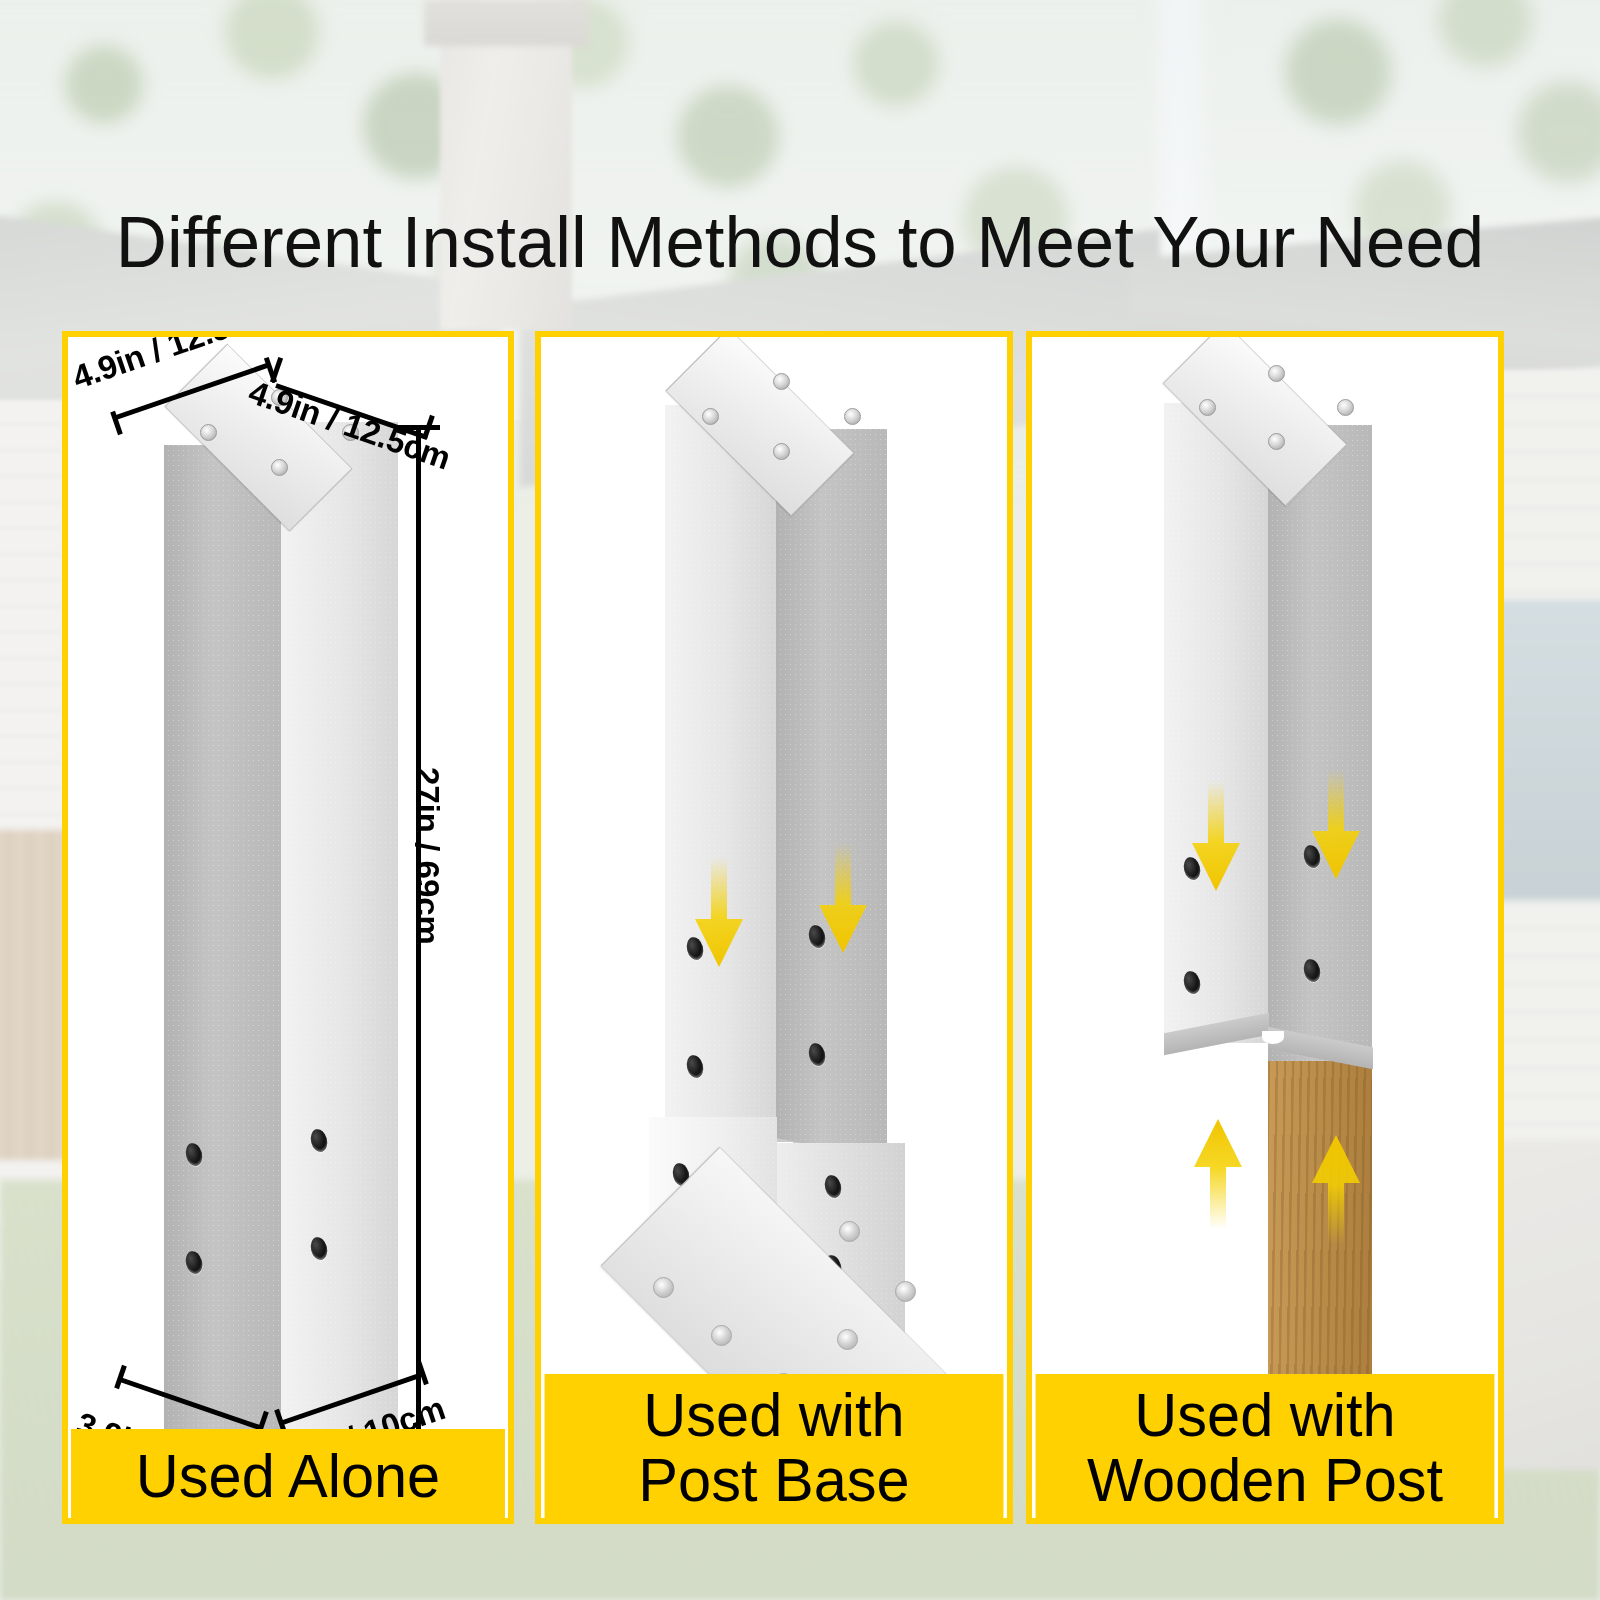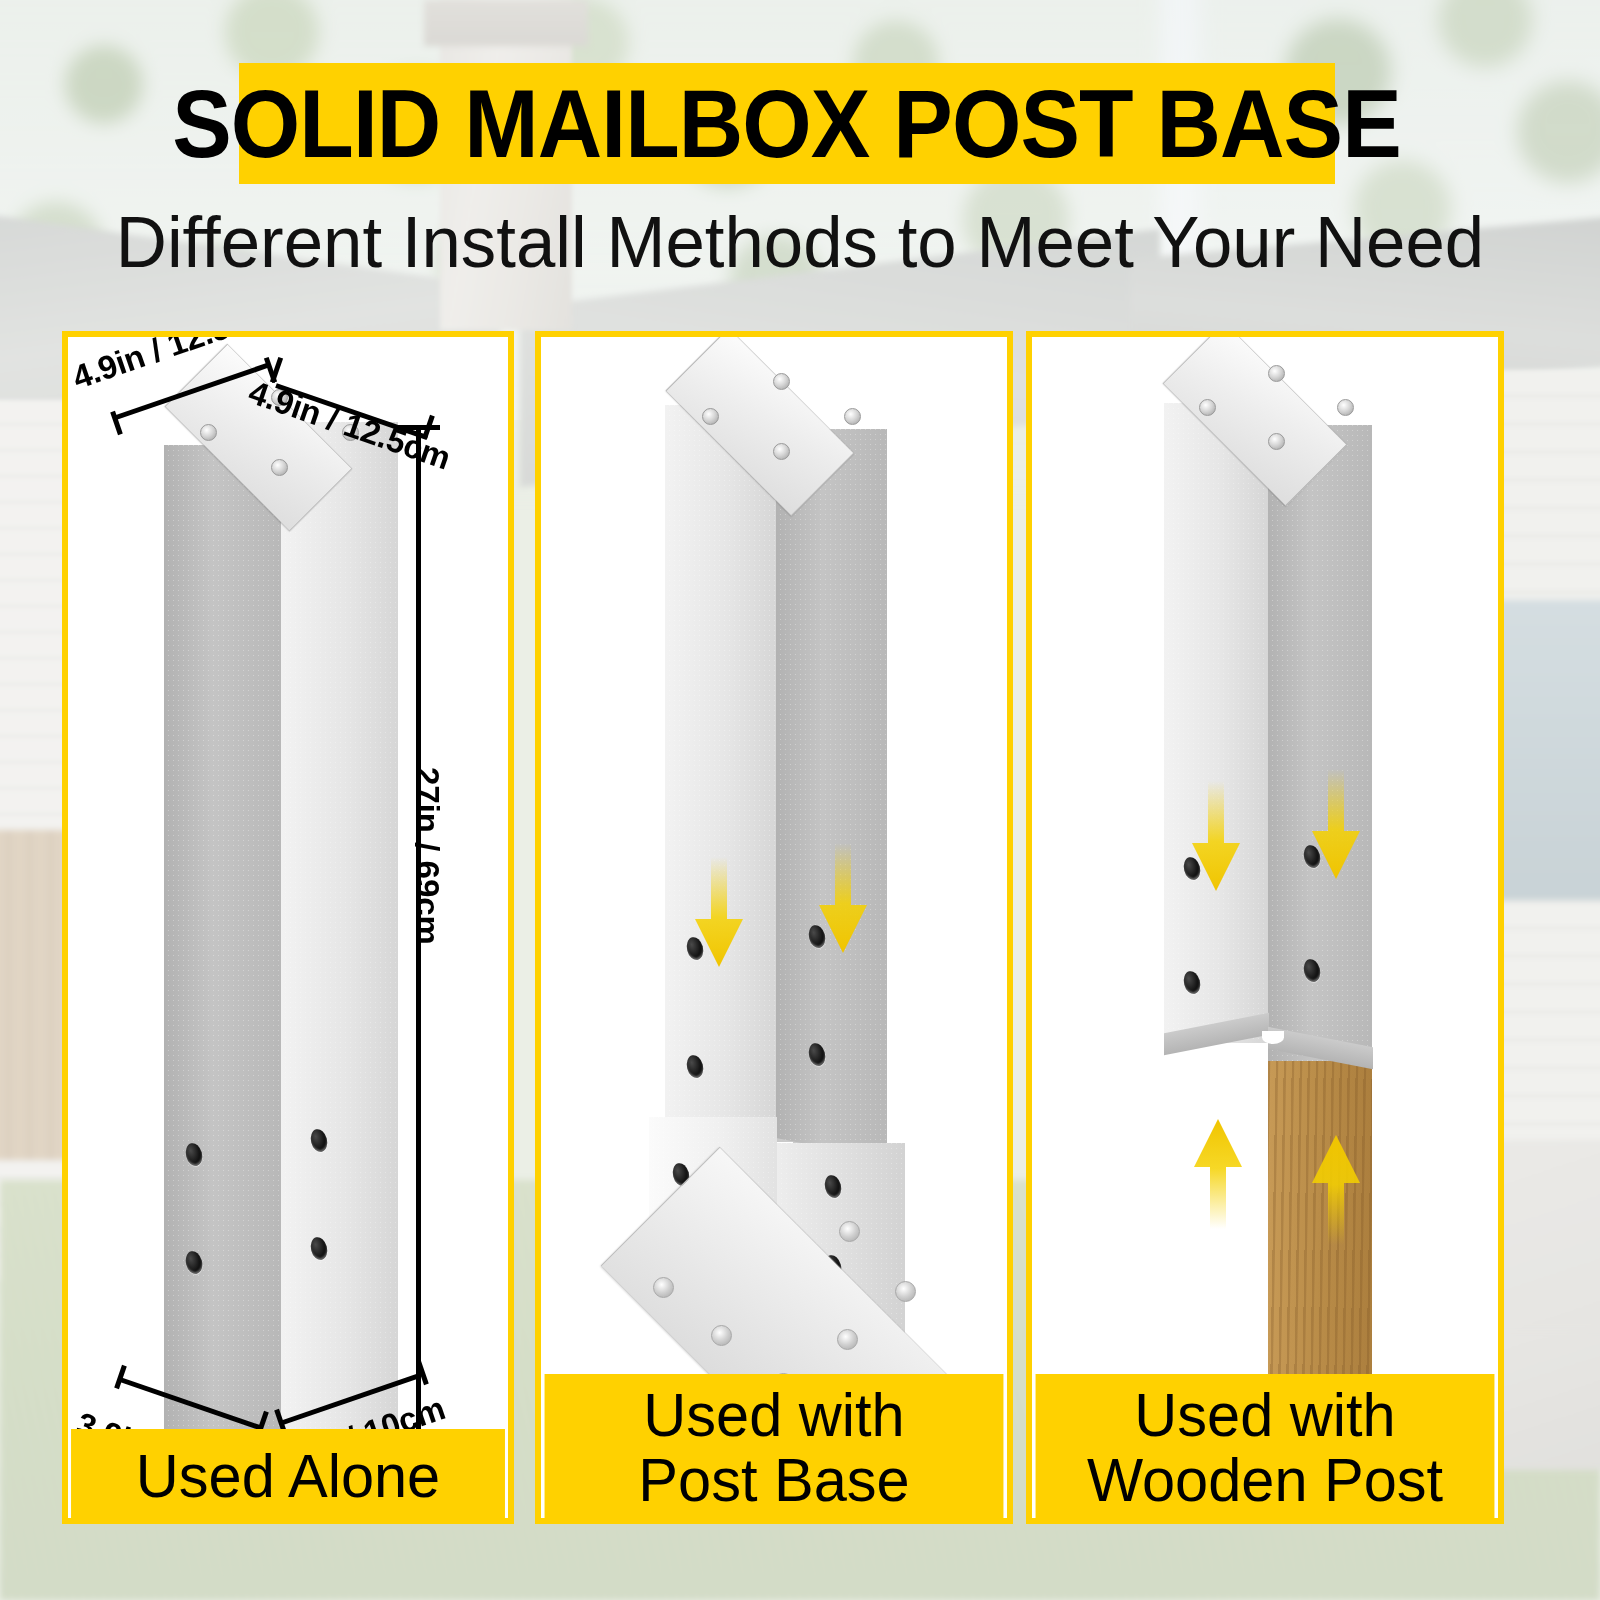--- a/index.html
+++ b/index.html
@@ -378,23 +378,20 @@
     <div class="bg-wall-right"></div>
     <div class="bg-door"></div>
     <div class="bg-window"></div>
     <div class="bg-fence"></div>
     <div class="bg-grass"></div>
     <div class="bg-walk"></div>
     <div class="bg-walk2"></div>
     <div class="bg-wash"></div>
   </div>
 
-  <div class="title-banner">
-    <div class="title-text">SOLID MAILBOX POST BASE</div>
-  </div>
   <div class="subtitle">Different Install Methods to Meet Your Need</div>
 
   <div class="panel" id="panel-1">
     <div class="panel-art">
 
       <div class="face face-dark" style="left:96px; top:108px; width:117px; height:1090px;">
         <div class="texture"></div>
       </div>
       <div class="face face-light" style="left:213px; top:85px; width:117px; height:1072px;">
         <div class="texture"></div>

